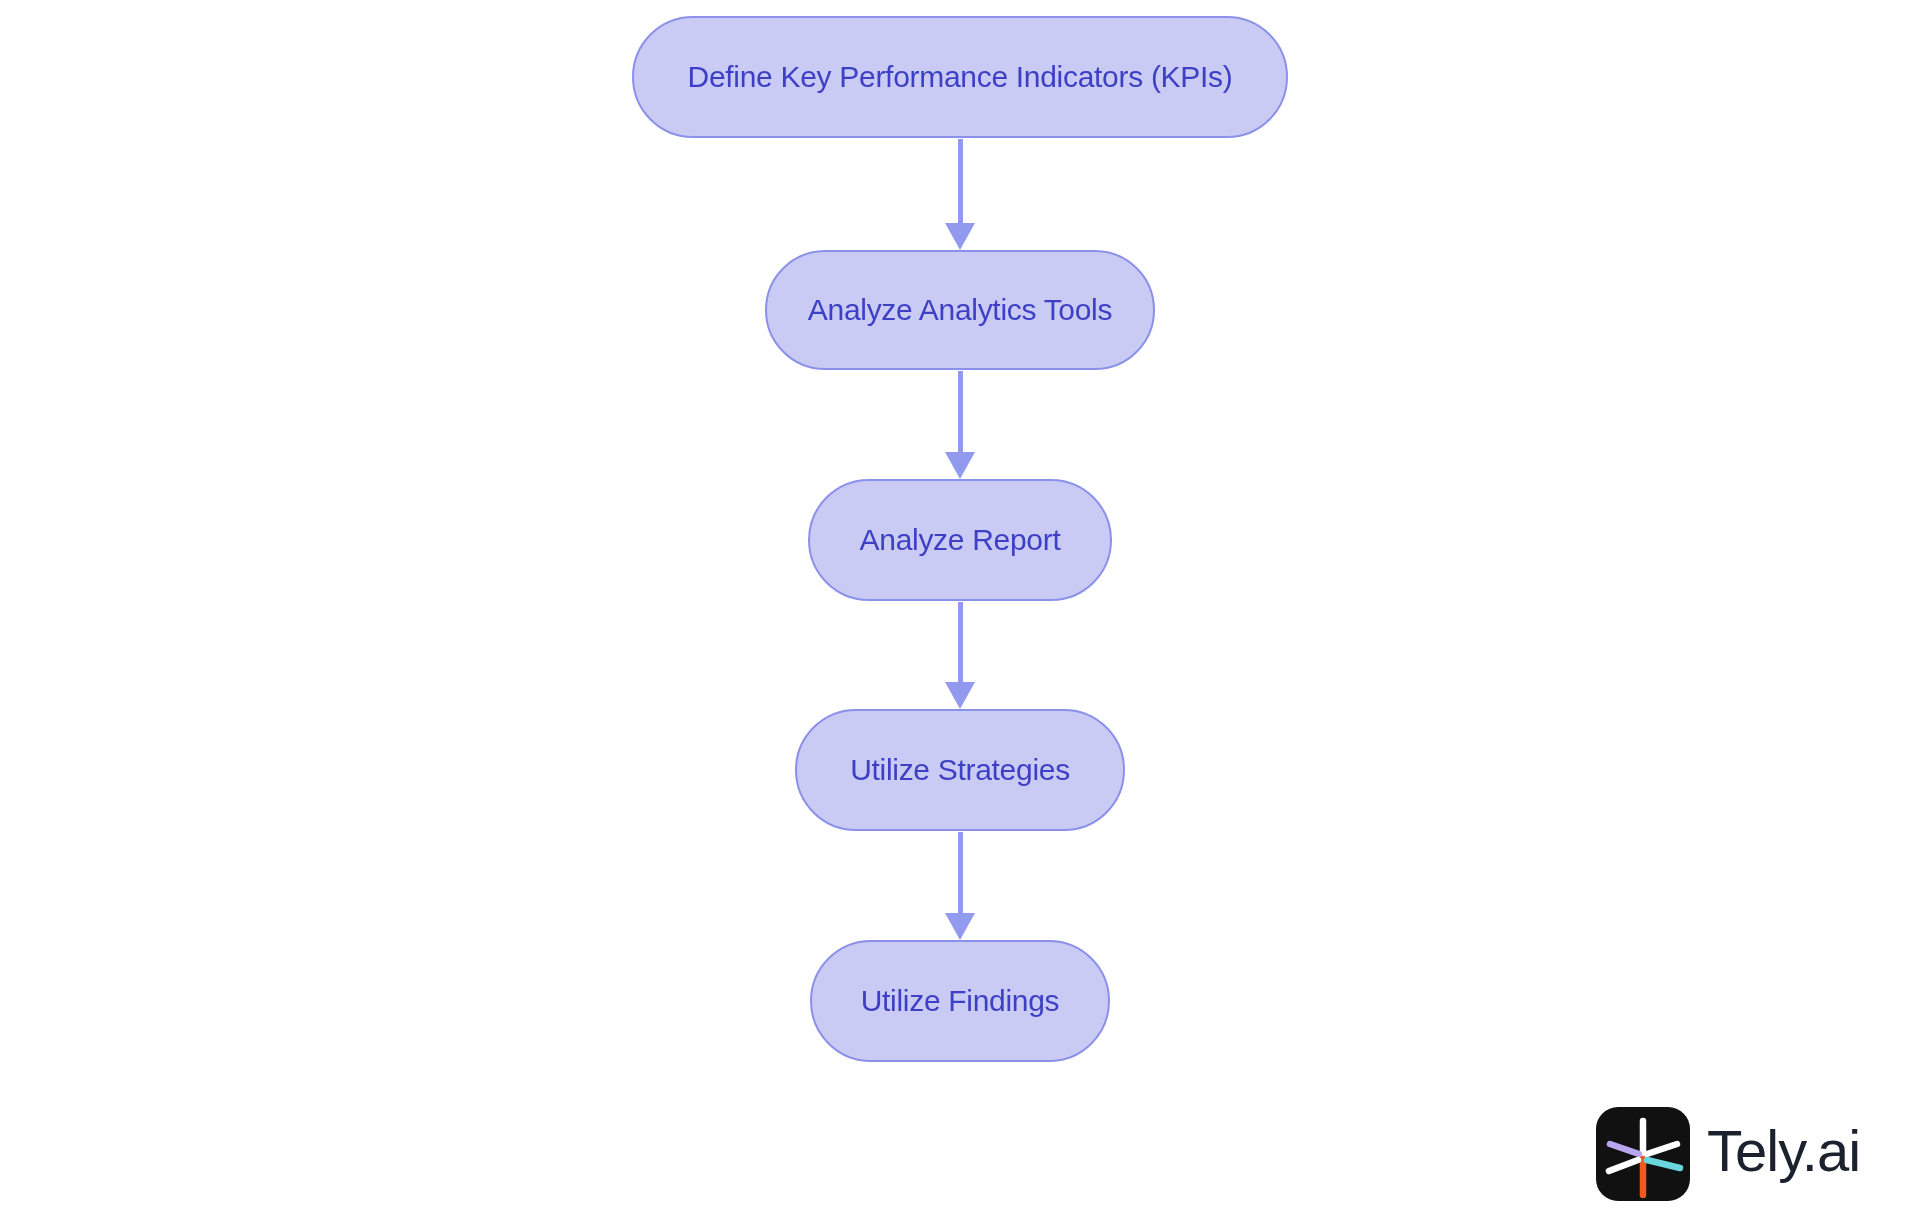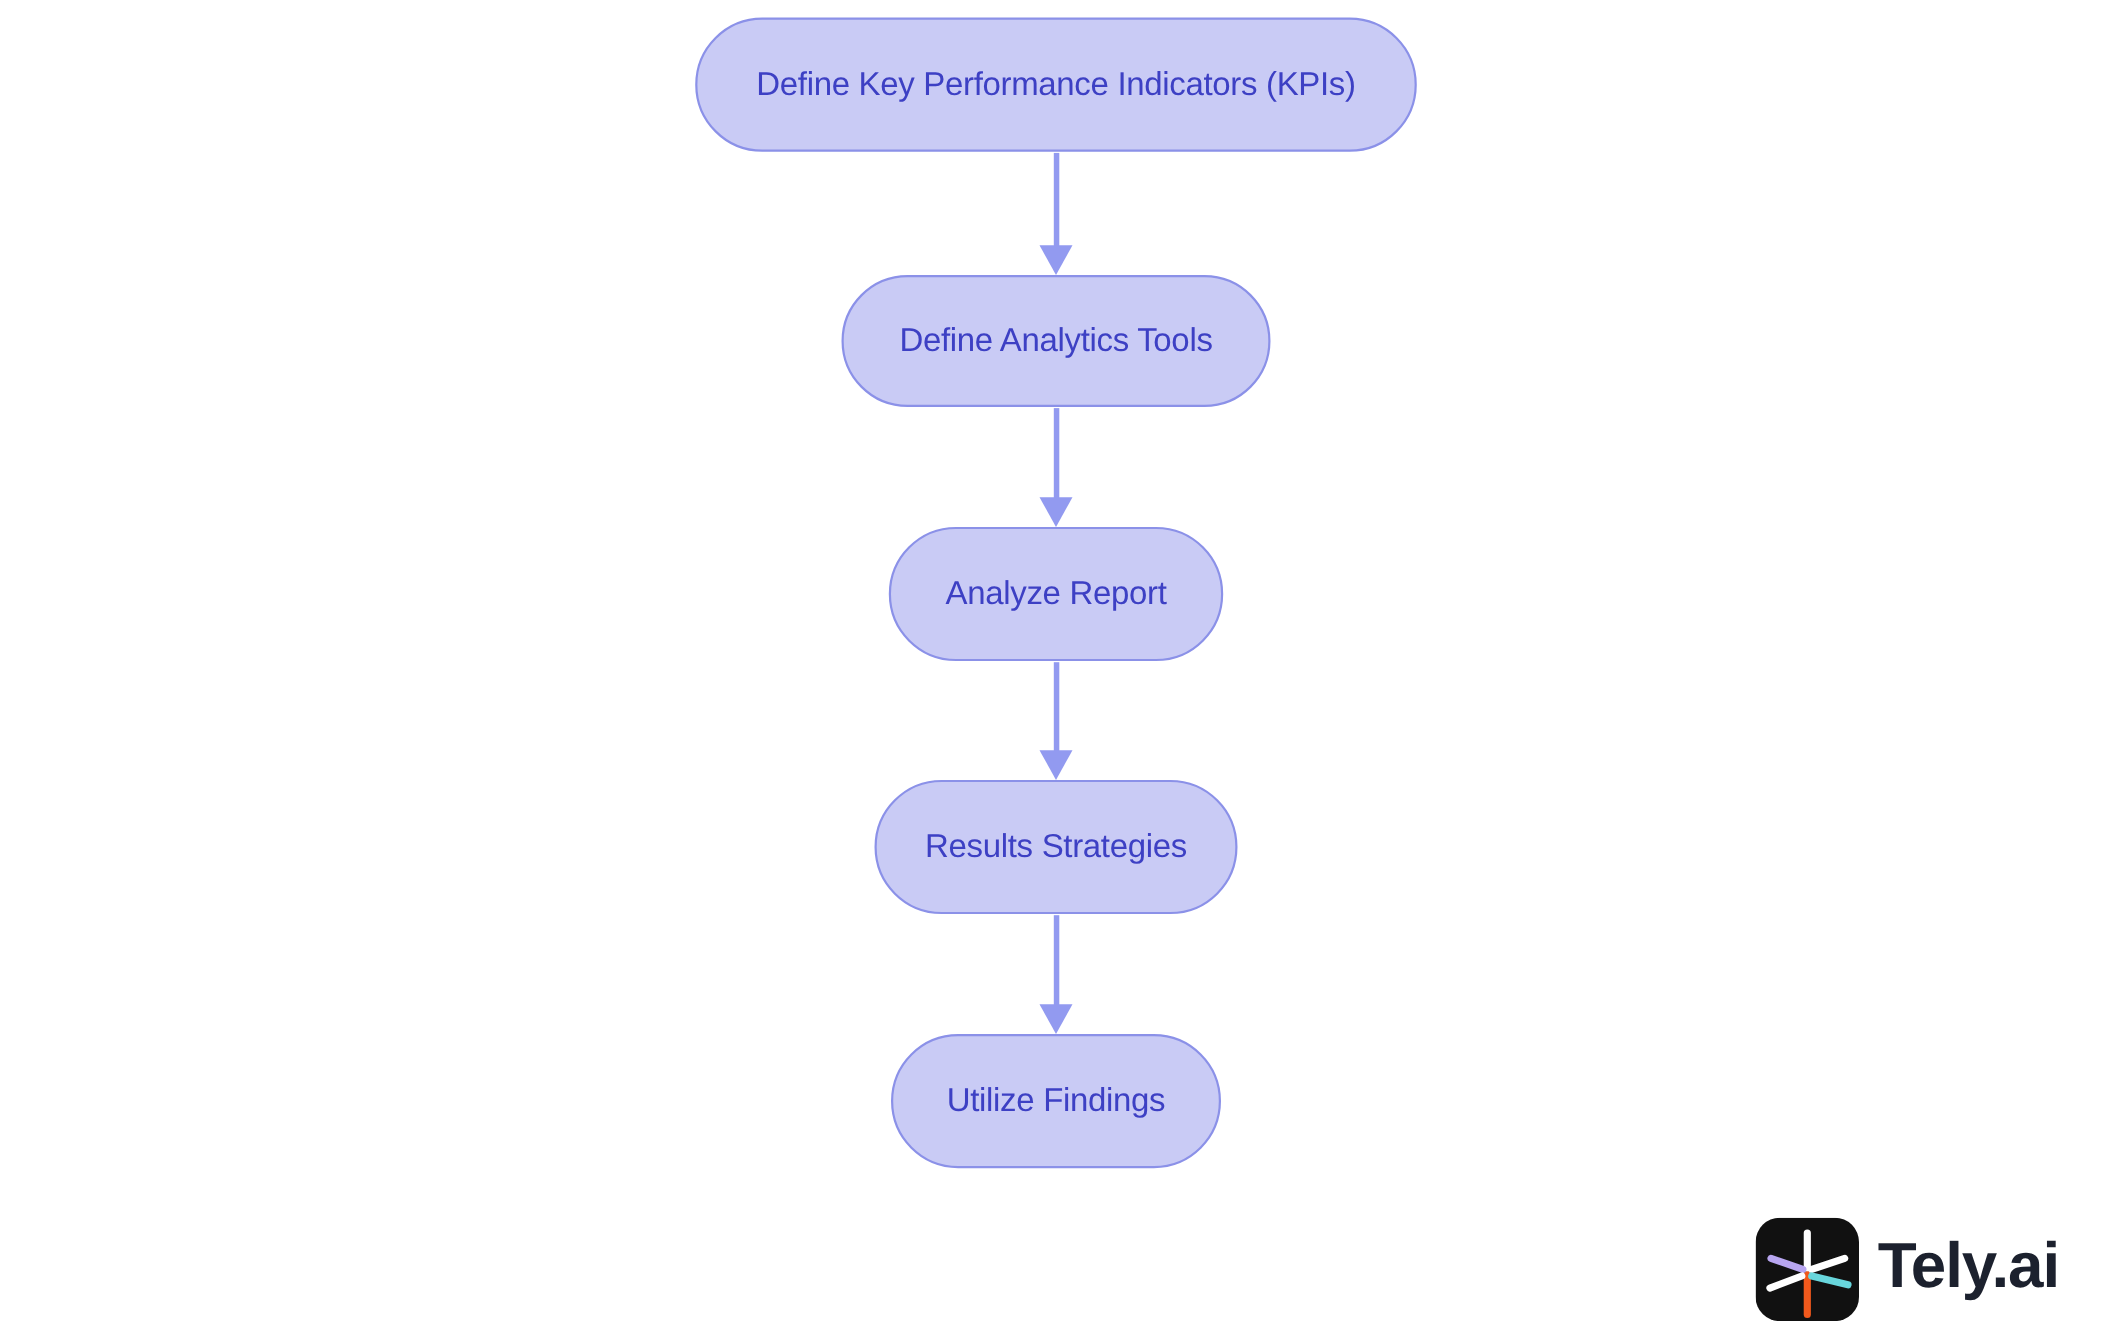--- a/index.html
+++ b/index.html
@@ -72,51 +72,51 @@
     gap: 17px;
   }
   .logo-mark {
     width: 94px;
     height: 94px;
     flex: 0 0 auto;
   }
   .logo-text {
     color: #1c212e;
     font-size: 58px;
-    font-weight: 700;
+    font-weight: 400;
     letter-spacing: -1px;
     line-height: 1;
     padding-bottom: 6px;
   }
 </style>
 </head>
 <body>
 
 <div class="canvas">
 
   <div class="node node-1">
     <span>Define Key Performance Indicators (KPIs)</span>
   </div>
 
   <div class="arrow arrow-1"></div>
 
   <div class="node node-2">
-    <span>Define Analytics Tools</span>
+    <span>Analyze Analytics Tools</span>
   </div>
 
   <div class="arrow arrow-2"></div>
 
   <div class="node node-3">
     <span>Analyze Report</span>
   </div>
 
   <div class="arrow arrow-3"></div>
 
   <div class="node node-4">
-    <span>Results Strategies</span>
+    <span>Utilize Strategies</span>
   </div>
 
   <div class="arrow arrow-4"></div>
 
   <div class="node node-5">
     <span>Utilize Findings</span>
   </div>
 
   <div class="logo">
     <svg class="logo-mark" viewBox="0 0 94 94" xmlns="http://www.w3.org/2000/svg">

